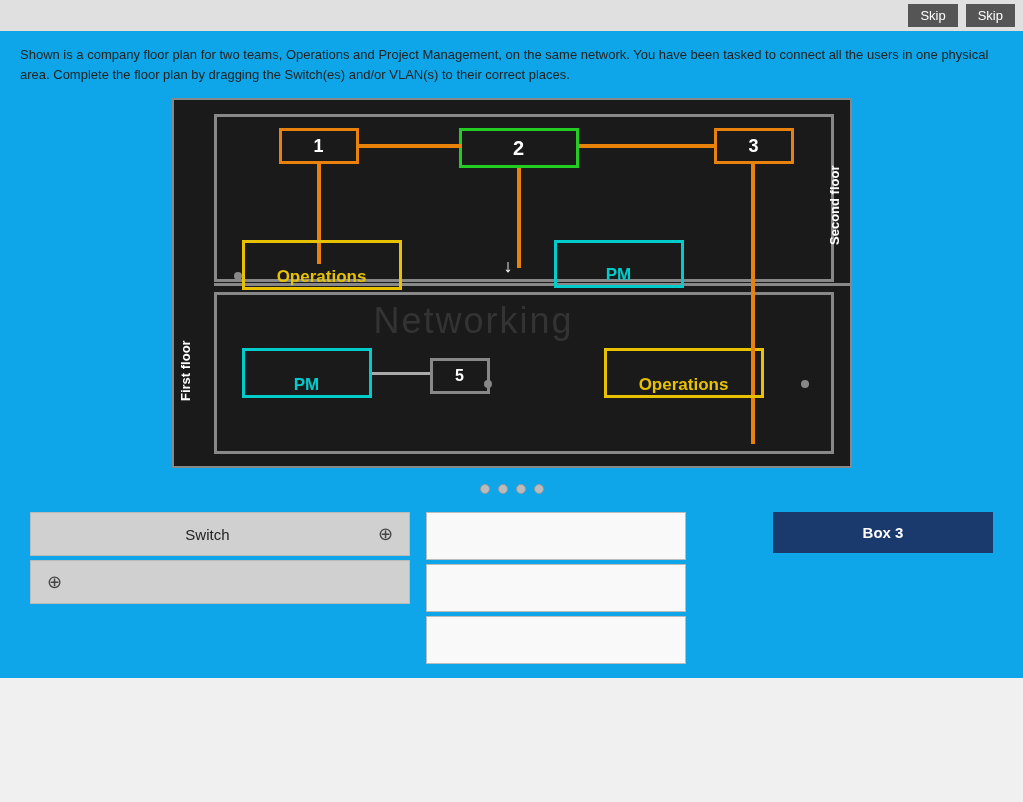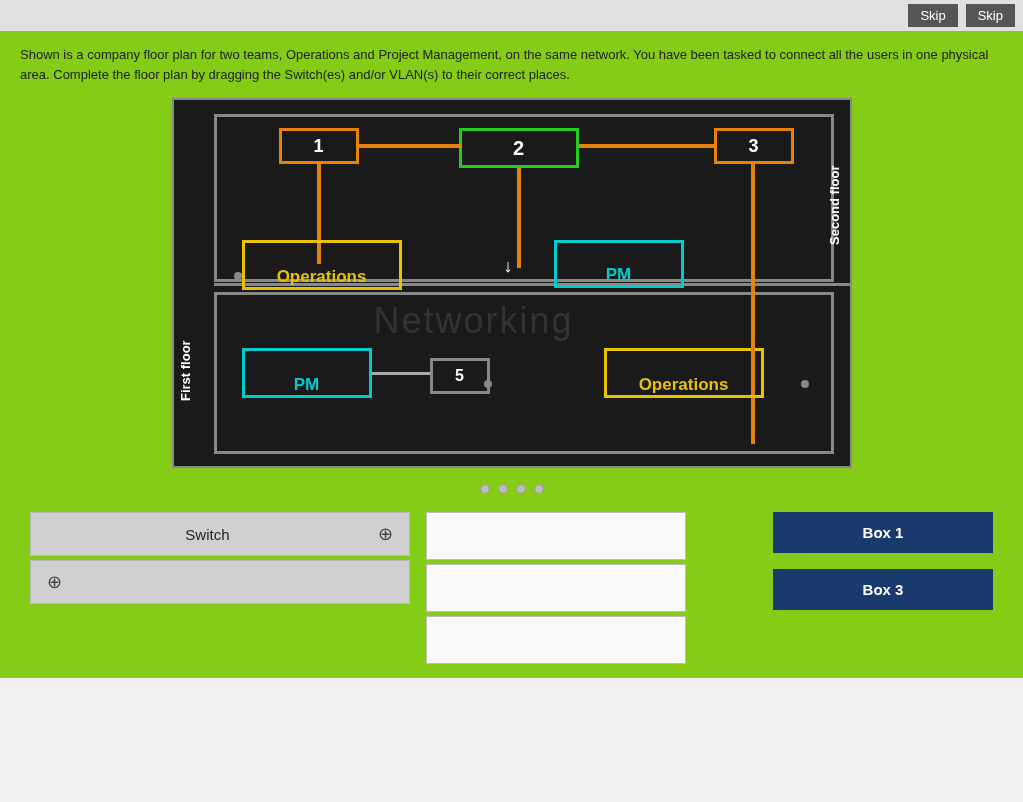--- a/index.html
+++ b/index.html
@@ -23,21 +23,21 @@
       background: #555;
       color: white;
       border: none;
       padding: 4px 12px;
       cursor: pointer;
       font-size: 13px;
     }
 
     
     .main-content {
-      background: #84cc16;
+      background: #0ea5e9;
       padding: 14px 20px;
     }
 
     .instructions {
       font-size: 13px;
       color: #222;
       line-height: 1.5;
       margin-bottom: 14px;
     }
 
@@ -309,19 +309,18 @@
       </div>
     </div>
 
     <div class="drop-zones-col">
       <div class="drop-zone"></div>
       <div class="drop-zone"></div>
       <div class="drop-zone"></div>
     </div>
 
     <div class="boxes-col">
-      <div class="answer-box">Box 1</div>
       <div class="answer-box">Box 3</div>
     </div>
 
   </div>
 
 </div>
 
 </body></html>

